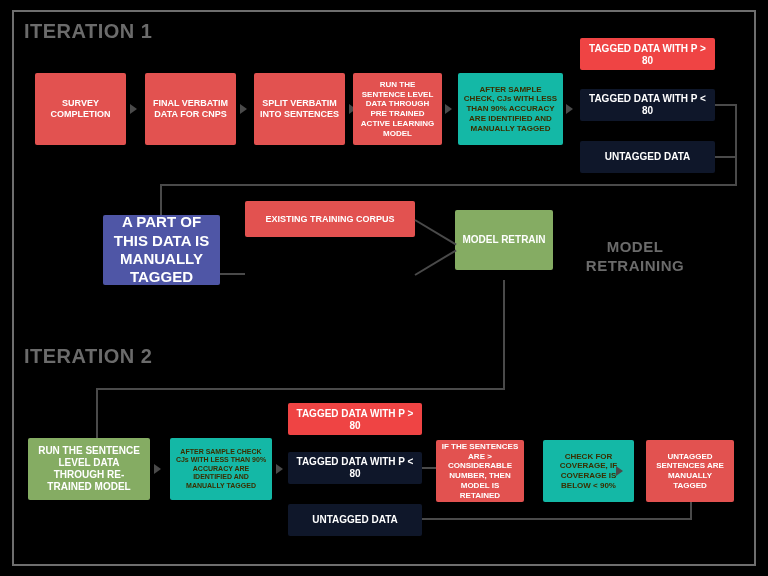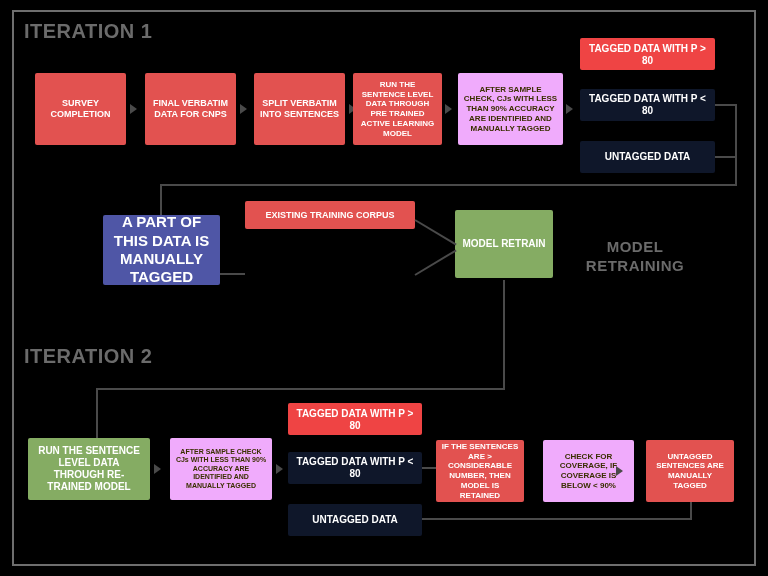--- a/index.html
+++ b/index.html
@@ -14,21 +14,21 @@
   .sect-title{position:absolute;color:#6b6b6b;font-weight:bold;
               letter-spacing:.5px;font-size:20px;white-space:nowrap;}
 
   .box{position:absolute;box-sizing:border-box;display:flex;
        align-items:center;justify-content:center;text-align:center;
        color:#ffffff;font-weight:bold;line-height:1.22;
        padding:3px 5px;border-radius:2px;}
   .box span{display:block;}
 
   .red{background:#E25250;}
-  .yellow{background:#f0abfc;color:#3a2f00;}
+  .yellow{background:#14b8a6;color:#3a2f00;}
   .purple{background:#ef4444;align-items:flex-end;}
   .salmon{background:#0f172a;text-align:center;}
   .green{background:#85AC63;}
   .blue{background:#4F56A6;}
 
   .f7{font-size:7px;} .f8{font-size:8px;} .f9{font-size:9px;}
   .f10{font-size:10px;} .f11{font-size:15px;}
 
   
   .ln{position:absolute;background:#4a4a4a;}
@@ -92,28 +92,28 @@
   <div class="ln lh" style="left:715px;top:104px;width:22px;"></div>
   <div class="ln lh" style="left:715px;top:156px;width:22px;"></div>
   <div class="ln lv" style="left:735px;top:104px;height:82px;"></div>
   <div class="ln lh" style="left:160px;top:184px;width:577px;"></div>
   <div class="ln lv" style="left:160px;top:184px;height:33px;"></div>
 
   <div class="box blue f11" style="left:103px;top:215px;width:117px;height:70px;">
     <span>A PART OF THIS DATA IS MANUALLY TAGGED</span>
   </div>
 
-  <div class="box red f9" style="left:245px;top:201px;width:170px;height:28px;">
+  <div class="box red f9" style="left:245px;top:201px;width:170px;height:36px;">
     <span>EXISTING TRAINING CORPUS</span>
   </div>
 
 
   <div class="ln lh" style="left:220px;top:273px;width:25px;"></div>
 
-  <div class="box green f10" style="left:455px;top:210px;width:98px;height:68px;">
+  <div class="box green f10" style="left:455px;top:210px;width:98px;height:60px;">
     <span>MODEL RETRAIN</span>
   </div>
 
   <div class="diag" style="left:415px;top:219px;width:48px;transform:rotate(31deg);"></div>
   <div class="diag" style="left:415px;top:274px;width:48px;transform:rotate(-31deg);"></div>
 
   <div class="ln lv" style="left:503px;top:280px;height:110px;"></div>
   <div class="ln lh" style="left:96px;top:388px;width:409px;"></div>
   <div class="ln lv" style="left:96px;top:388px;height:52px;"></div>
 

